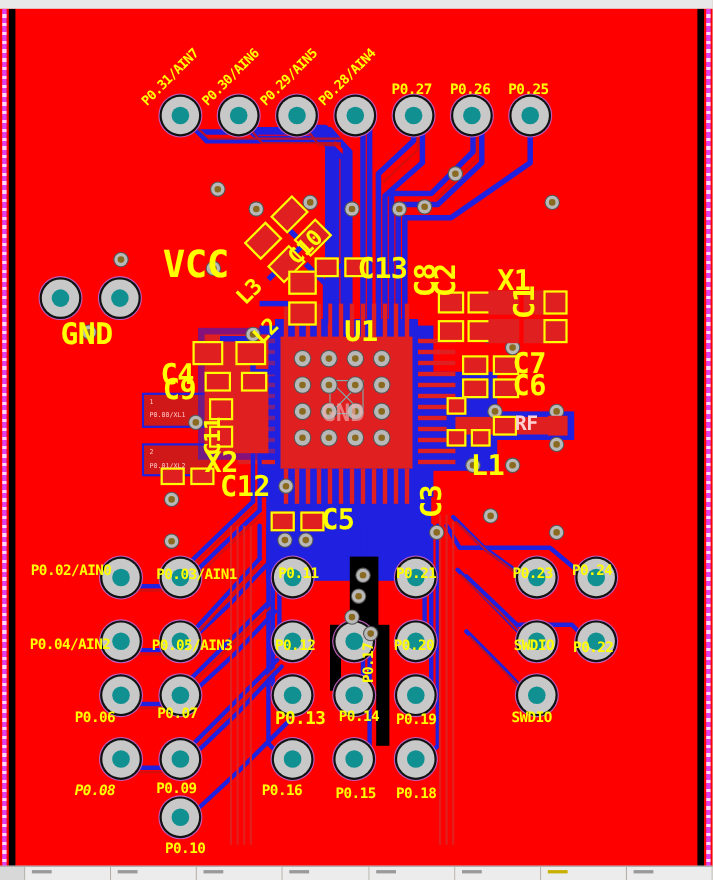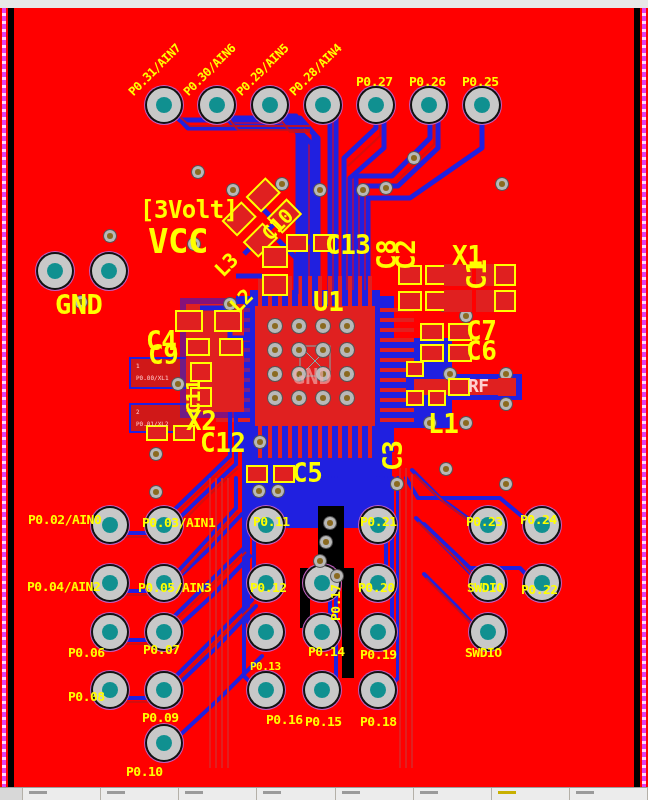--- a/index.html
+++ b/index.html
@@ -541,21 +541,20 @@
     <div class="smd noout" style="left:498px;top:370px;width:18px;height:18px;"></div>
 
     <div class="silk pad-label rot45" style="left:135px;top:78px;font-size:12px;">P0.31/AIN7</div>
     <div class="silk pad-label rot45" style="left:190px;top:78px;font-size:12px;">P0.30/AIN6</div>
     <div class="silk pad-label rot45" style="left:243px;top:78px;font-size:12px;">P0.29/AIN5</div>
     <div class="silk pad-label rot45" style="left:296px;top:78px;font-size:12px;">P0.28/AIN4</div>
     <div class="silk pad-label" style="left:356px;top:67px;font-size:13px;">P0.27</div>
     <div class="silk pad-label" style="left:409px;top:67px;font-size:13px;">P0.26</div>
     <div class="silk pad-label" style="left:462px;top:67px;font-size:13px;">P0.25</div>
 
-    <div class="silk" style="left:140px;top:190px;font-size:24px;">[3Volt]</div>
     <div class="silk" style="left:148px;top:216px;font-size:34px;">VCC</div>
     <div class="silk gnd" style="left:55px;top:283px;">GND</div>
 
     <div class="silk big" style="left:325px;top:224px;">C13</div>
     <div class="silk big" style="left:313px;top:281px;">U1</div>
     <div class="silk med rot45" style="left:272px;top:216px;">C10</div>
     <div class="silk med rot45" style="left:225px;top:252px;">L3</div>
     <div class="silk med rot45" style="left:240px;top:288px;">L2</div>
     <div class="silk big" style="left:148px;top:287px;margin-top:47px;">C9</div>
     <div class="silk big" style="left:146px;top:320px;text-align:right;">C4</div>
@@ -583,28 +582,28 @@
     </div>
 
     <div style="position:absolute;left:292px;top:356px;color:#f2b0b0;font-size:22px;font-weight:bold;font-family:'DejaVu Sans Mono',monospace;opacity:.65;">GND</div>
 
     <div class="silk pad-label" style="left:28px;top:505px;font-size:13px;">P0.02/AIN0</div>
     <div class="silk pad-label" style="left:142px;top:508px;font-size:13px;">P0.03/AIN1</div>
     <div class="silk pad-label" style="left:27px;top:572px;font-size:13px;">P0.04/AIN2</div>
     <div class="silk pad-label" style="left:138px;top:573px;font-size:13px;">P0.05/AIN3</div>
     <div class="silk pad-label" style="left:68px;top:638px;font-size:13px;">P0.06</div>
     <div class="silk pad-label" style="left:143px;top:635px;font-size:13px;">P0.07</div>
-    <div class="silk pad-label" style="left:68px;top:682px;font-size:13px;">P0.08</div>
+    <div class="silk pad-label" style="left:68px;top:705px;font-size:13px;font-style:italic;">P0.08</div>
     <div class="silk pad-label" style="left:142px;top:703px;font-size:13px;">P0.09</div>
-    <div class="silk pad-label" style="left:126px;top:757px;font-size:13px;">P0.10</div>
+    <div class="silk pad-label" style="left:150px;top:757px;font-size:13px;">P0.10</div>
 
     <div class="silk pad-label" style="left:253px;top:507px;font-size:13px;">P0.11</div>
     <div class="silk pad-label" style="left:250px;top:573px;font-size:13px;">P0.12</div>
-    <div class="silk pad-label" style="left:250px;top:637px;font-size:11px;margin-top:16px;">P0.13</div>
-    <div class="silk pad-label" style="left:266px;top:705px;font-size:13px;">P0.16</div>
+    <div class="silk pad-label" style="left:250px;top:637px;font-size:16px;">P0.13</div>
+    <div class="silk pad-label" style="left:238px;top:705px;font-size:13px;">P0.16</div>
     <div class="silk pad-label" style="left:308px;top:637px;font-size:13px;">P0.14</div>
     <div class="silk pad-label" style="left:305px;top:707px;font-size:13px;">P0.15</div>
     <div class="silk pad-label rot90" style="left:342px;top:600px;font-size:13px;">P0.17</div>
     <div class="silk pad-label" style="left:360px;top:507px;font-size:13px;">P0.21</div>
     <div class="silk pad-label" style="left:358px;top:573px;font-size:13px;">P0.20</div>
     <div class="silk pad-label" style="left:360px;top:640px;font-size:13px;">P0.19</div>
     <div class="silk pad-label" style="left:360px;top:707px;font-size:13px;">P0.18</div>
 
     <div class="silk pad-label" style="left:466px;top:507px;font-size:13px;">P0.23</div>
     <div class="silk pad-label" style="left:520px;top:505px;font-size:13px;">P0.24</div>

